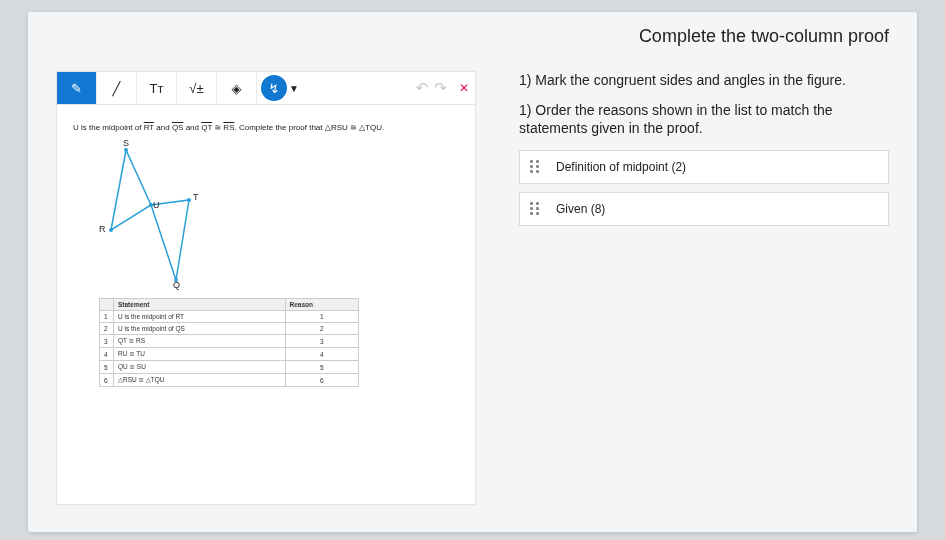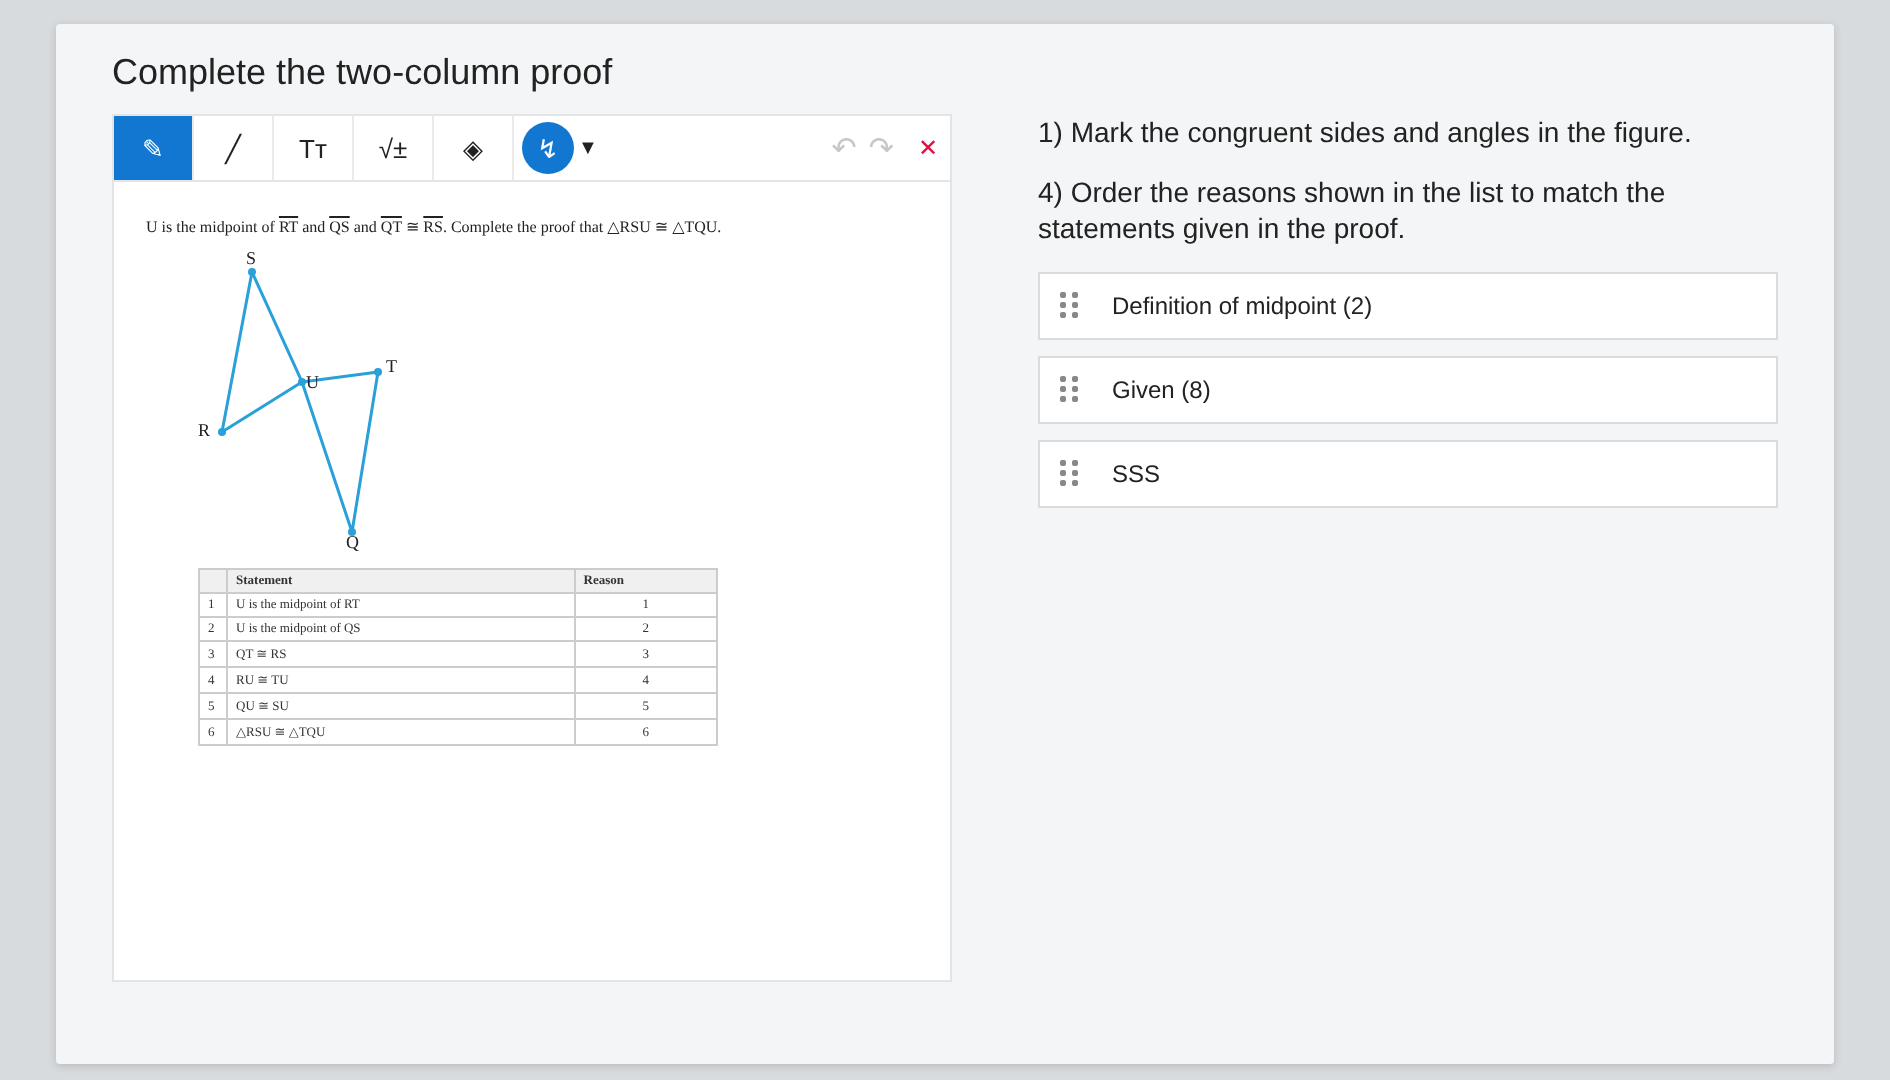--- a/index.html
+++ b/index.html
@@ -13,24 +13,24 @@
   }
   .page {
     background: #f4f5f6;
     margin: 12px 28px 0 28px;
     height: 520px;
     box-shadow: 0 1px 4px rgba(0,0,0,.15);
     padding: 14px 28px;
     border-radius: 2px;
   }
   .title {
-    text-align: left;
+    text-align: right;
     font-size: 18px;
     color: #222;
-    margin-bottom: 10px;
+    margin-bottom: 24px;
     font-weight: 400;
   }
   .content { display: flex; gap: 28px; }
   .left { width: 420px; }
   .right { flex: 1; padding-left: 15px; }
 
   .toolbar {
     display: flex;
     align-items: center;
     gap: 0;
@@ -55,21 +55,20 @@
   .chev { font-size: 10px; color: #222; margin-left: -2px; }
   .undo, .redo { color: #c5c8cb; font-size: 15px; }
   .close { color: #d14; font-size: 12px; margin-left: 6px; }
 
   .workspace {
     background: #fff;
     border: 1px solid #e2e4e6;
     border-top: none;
     padding: 18px 16px 12px 16px;
     height: 400px;
-    font-family: Liberation Serif, serif;
   }
   .problem-text {
     font-size: 8px;
     color: #222;
     margin-bottom: 8px;
   }
   .overline { text-decoration: overline; }
   .figure {
     position: relative;
     width: 180px; height: 150px;
@@ -204,21 +203,21 @@
                 <td class="reason">6</td>
               </tr>
           </tbody>
         </table>
       </div>
     </div>
 
     <div class="right">
       <div class="instructions">
         <p>1) Mark the congruent sides and angles in the figure.</p>
-        <p>4) Order the reasons shown in the list to match the statements given in the proof.</p>
+        <p>1) Order the reasons shown in the list to match the statements given in the proof.</p>
       </div>
 
       <div class="reason-list">
         <div class="reason-item">
           <div class="grip">
               <span></span>
               <span></span>
               <span></span>
               <span></span>
               <span></span>
@@ -230,28 +229,17 @@
           <div class="grip">
               <span></span>
               <span></span>
               <span></span>
               <span></span>
               <span></span>
               <span></span>
             </div>
           <span class="reason-label">Given (8)</span>
         </div>
-        <div class="reason-item">
-          <div class="grip">
-              <span></span>
-              <span></span>
-              <span></span>
-              <span></span>
-              <span></span>
-              <span></span>
-            </div>
-          <span class="reason-label">SSS</span>
-        </div>
       </div>
     </div>
 
   </div>
 </div>
 
 </body></html>

